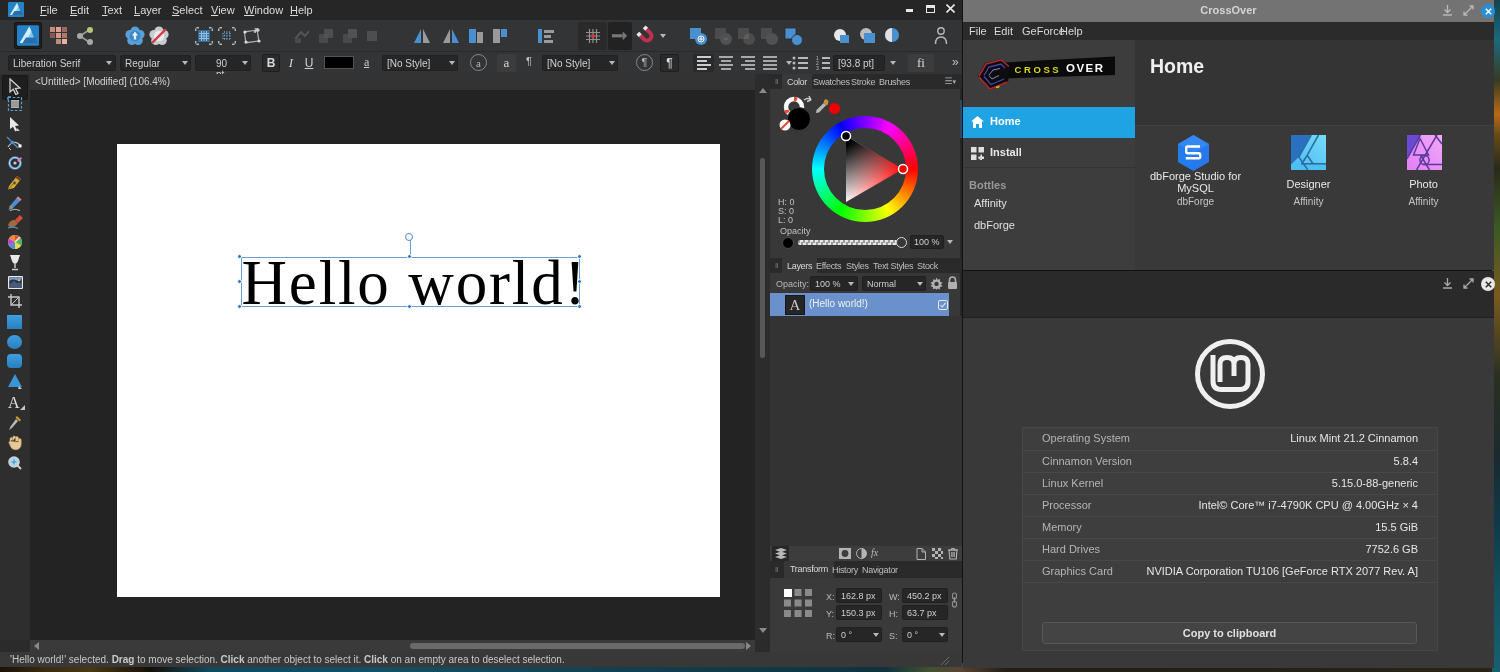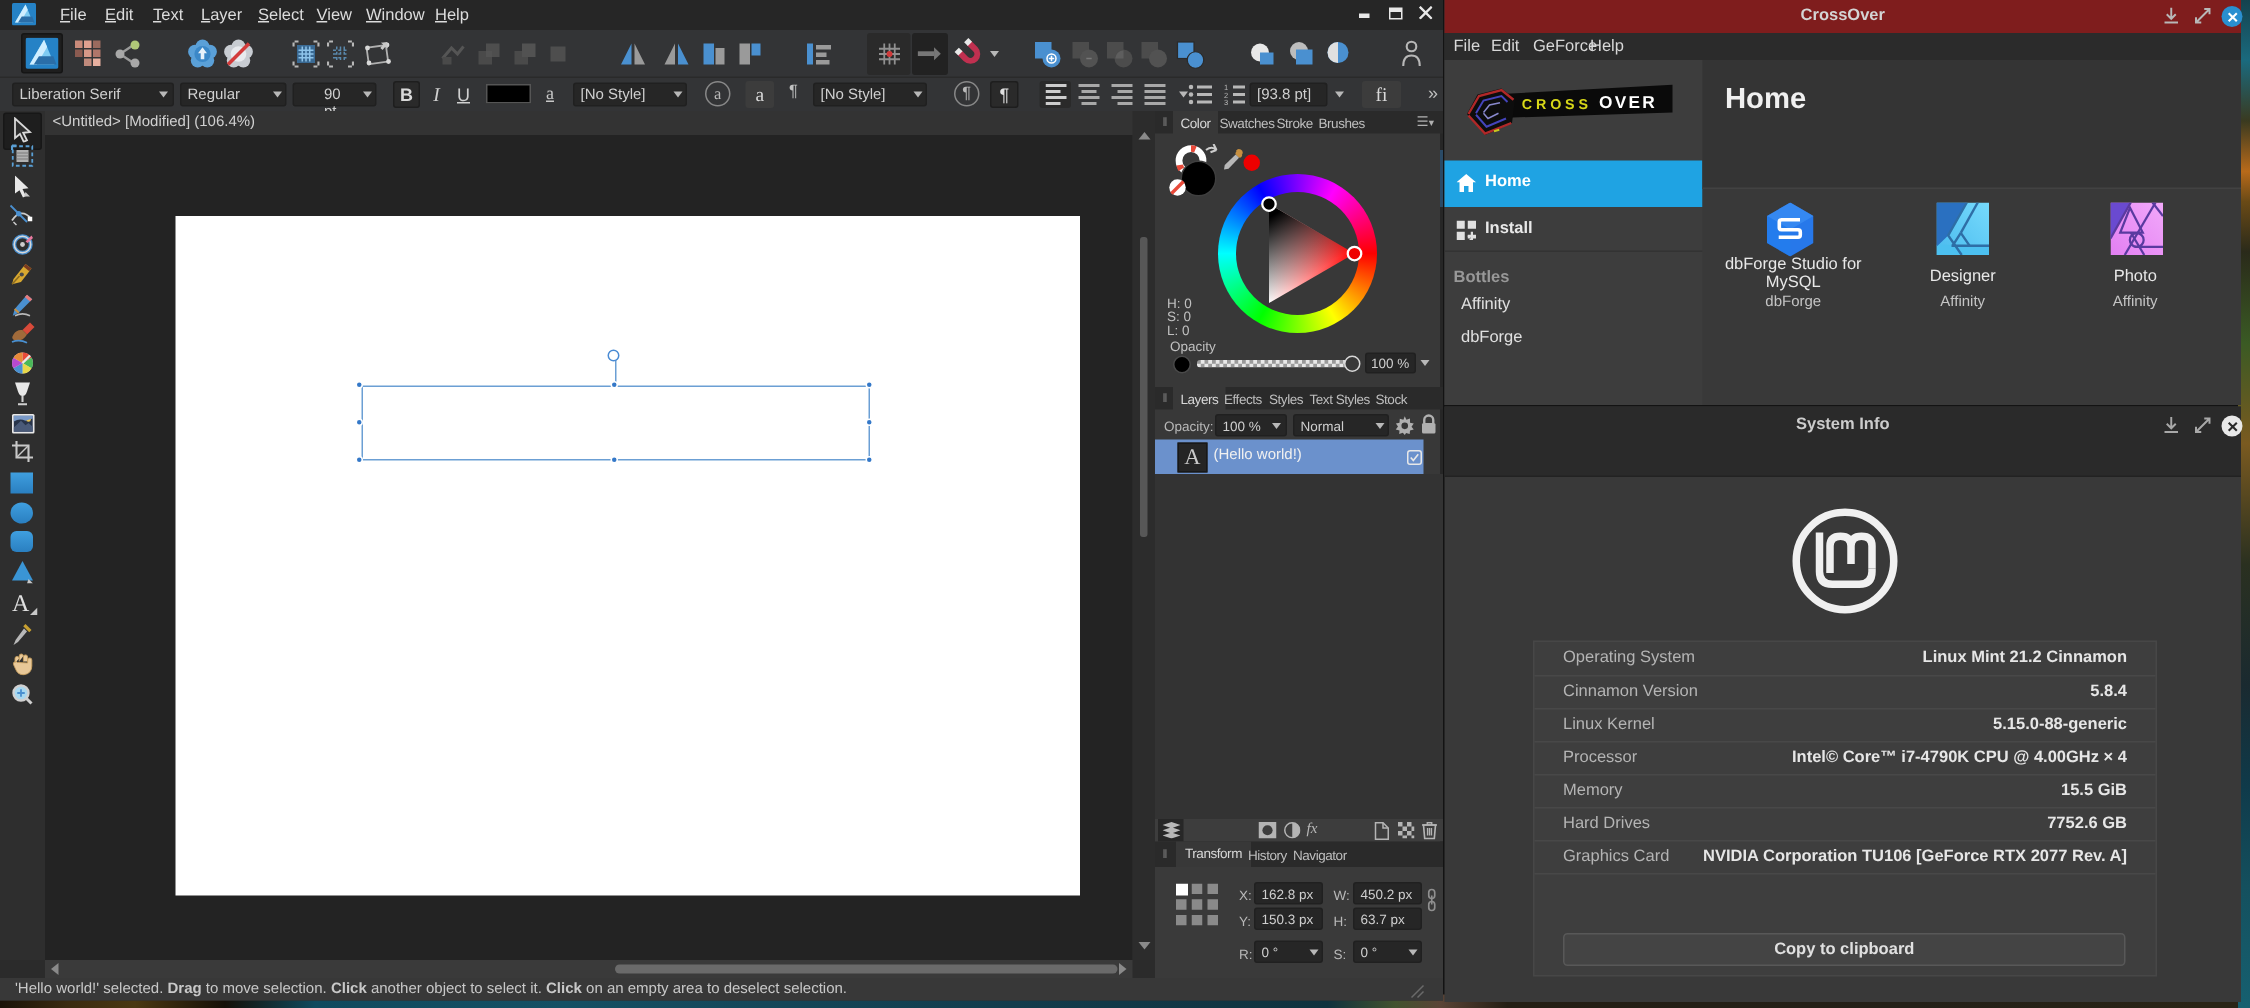--- a/index.html
+++ b/index.html
@@ -36,31 +36,31 @@
 .ptab { position:absolute; font-size:9px; letter-spacing:-0.3px; color:#bebebe; top:3px; }
 .ptab.act { background:#383838; padding:3px 5px 3px 5px; top:0; color:#d8d8d8; }
 .fld { position:absolute; background:#262626; border:1px solid #202020; border-radius:2px; color:#cfcfcf; font-size:10px; }
 .dd-arrow { position:absolute; width:0; height:0; border-left:3.5px solid transparent; border-right:3.5px solid transparent; border-top:4px solid #b8b8b8; }
 
 
 .hdl { position:absolute; width:5px; height:5px; border-radius:50%; background:#3478c8; border:1px solid #fff; }
 
 
 #co { left:963px; top:0; width:531px; height:270px; background:#3c3c3c; }
-#co-title { left:0; top:0; width:531px; height:22px; background:#7f1d1d; }
+#co-title { left:0; top:0; width:531px; height:22px; background:#737373; }
 #co-menu { left:0; top:22px; width:531px; height:18px; background:#2b2b2b; }
 #co-side { left:0; top:40px; width:172px; height:230px; background:#3d3d3d; }
 #co-content { left:172px; top:40px; width:359px; height:230px; background:#393939; }
 
 
 #si { left:963px; top:271px; width:531px; height:397px; background:#393939; }
 #si-title { left:0; top:0; width:531px; height:47px; background:#2a2a2a; border-bottom:1px solid #222; }
 .si-row { position:absolute; left:60px; width:414px; height:22px; border-top:1px solid #484848; }
 .si-label { position:absolute; left:19px; top:4px; font-size:11px; color:#b4b4b4; }
-.si-value { position:absolute; right:19px; top:4px; font-size:11px; color:#e6e6e6; font-weight:bold; }
+.si-value { position:absolute; right:19px; top:4px; font-size:11px; color:#e6e6e6; font-weight:normal; }
 .si-btn { position:absolute; left:79px; width:375px; height:22px; background:#444444; border:1px solid #585858; border-radius:3px; color:#e0e0e0; font-size:11px; font-weight:bold; text-align:center; line-height:20px; }
 </style>
 </head>
 <body>
 <div id="wall" class="abs"></div>
 <div id="wall-bottom" class="abs"></div>
 <div id="wall-right" class="abs"></div>
 
 <div id="aff" class="abs">
   <div id="aff-menubar" class="abs">
@@ -431,20 +431,21 @@
       </svg>
     <svg class="abs" style="left:7px;top:381px" width="16" height="16" viewBox="0 0 16 16">
         <circle cx="7" cy="7" r="5" fill="#a8d8f0" stroke="#d0d0d0" stroke-width="1.6"></circle>
         <path d="M10.5 10.5 L14 14" stroke="#d0d0d0" stroke-width="2"></path>
         <path d="M4.5 7 H9.5 M7 4.5 V9.5" stroke="#4a90d0" stroke-width="1.2"></path>
       </svg>
   </div>
   <div id="aff-canvas" class="abs"></div>
   <div id="aff-page" class="abs"></div>
 
+  <div class="abs" id="hello" style="left:241.5px;top:255px;width:341px;height:57px;font-family:'Liberation Serif',serif;font-size:63px;letter-spacing:1.85px;color:#000;line-height:57px;white-space:nowrap">Hello world!</div>
   <div class="abs" id="selbox" style="left:240.5px;top:257px;width:339px;height:50px;border:1px solid #6b9fd4"></div>
   <div class="abs" style="left:409.5px;top:240px;width:1px;height:17px;background:#6b9fd4"></div>
   <div class="abs" style="left:405px;top:233px;width:8px;height:8px;border-radius:50%;border:1.5px solid #4a8bd4;background:#fff"></div>
   <div class="hdl" style="left:237px;top:254px"></div>
   <div class="hdl" style="left:577px;top:254px"></div>
   <div class="hdl" style="left:237px;top:304px"></div>
   <div class="hdl" style="left:577px;top:304px"></div>
   <div class="hdl" style="left:407px;top:254px"></div>
   <div class="hdl" style="left:407px;top:304px"></div>
   <div class="hdl" style="left:237px;top:279px"></div>
@@ -739,21 +740,20 @@
         <circle cx="17.5" cy="25" r="4.6"></circle>
       </g>
     </svg>
     <div class="abs" style="left:216px;top:137.5px;width:145px;text-align:center;color:#e8e8e8;font-size:11px">Photo</div>
     <div class="abs" style="left:216px;top:155.5px;width:145px;text-align:center;color:#c4c4c4;font-size:10px">Affinity</div>
   </div>
 </div>
 
 <div id="si" class="abs">
   <div id="si-title" class="abs">
-    <span class="abs" style="left:0;width:531px;text-align:center;top:6px;color:#cccccc;font-size:11px;font-weight:bold">System Info</span>
     <svg class="abs" style="left:479px;top:7px" width="11" height="11" viewBox="0 0 11 11">
         <path d="M5.5 0 V7 M2.5 4.5 L5.5 7.5 L8.5 4.5 M1 10 H10" stroke="#a8a8a8" stroke-width="1.3" fill="none"></path>
       </svg>
     <svg class="abs" style="left:500px;top:7px" width="11" height="11" viewBox="0 0 11 11">
         <path d="M1 10 L10 1 M6.5 1 H10 V4.5 M4.5 10 H1 V6.5" stroke="#a8a8a8" stroke-width="1.3" fill="none"></path>
       </svg>
     <div class="abs" style="left:518px;top:6px;width:14px;height:14px;border-radius:50%;background:#e8e8e8"></div>
     <svg class="abs" style="left:522px;top:10px" width="7" height="7" viewBox="0 0 7 7">
         <path d="M0.8 0.8 L6.2 6.2 M6.2 0.8 L0.8 6.2" stroke="#2a2a2a" stroke-width="1.4"></path>
       </svg>

